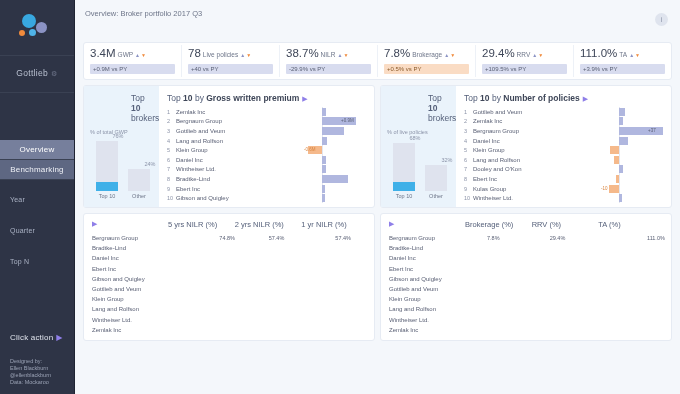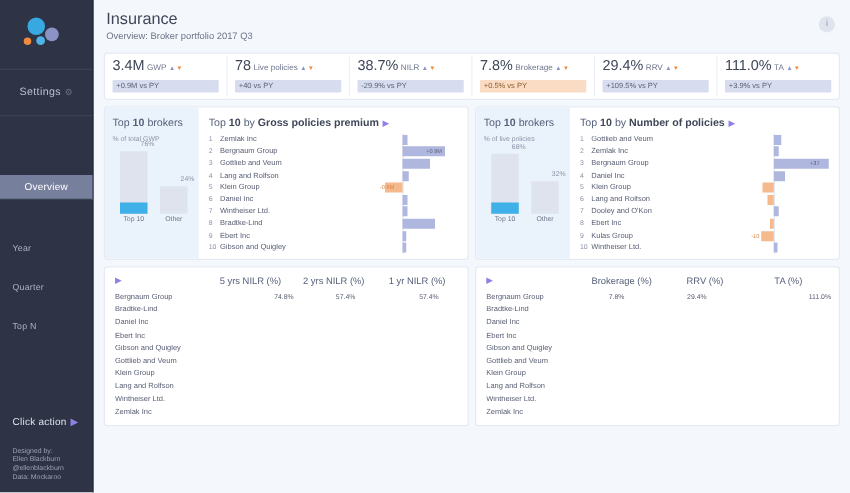--- a/index.html
+++ b/index.html
@@ -91,21 +91,21 @@
     margin-top:2px; display:block; height:10px; line-height:10px;
     background:#d8dcef; color:#5a6075; font-size:6px; padding:0 3px; border-radius:1px;
   }
   .kpi-pill.warn { background:#fadcc4; color:#8a5a2a; }
 
   
   .row { display:flex; margin:5px 8px 0 8px; gap:5px; }
   .panel { background:#ffffff; border:1px solid #e6ebf3; border-radius:3px; }
 
   .side-card { background:#eaf3fb; width:75px; flex:0 0 75px; padding:7px 6px; }
-  .side-card .t { font-size:8.5px; color:#55607a; line-height:10px; }
+  .side-card .t { font-size:8.5px; color:#55607a; line-height:10px;margin-left:41px; }
   .side-card .t b { font-weight:700; }
   .side-card .sub { font-size:5.5px; color:#8b93a8; margin-top:6px; }
   .colwrap { display:flex; align-items:flex-end; gap:10px; margin-top:6px; height:58px; padding-left:6px; }
   .colblk { width:22px; position:relative; text-align:center; }
   .colpct { font-size:5.5px; color:#8b93a8; position:absolute; width:100%; top:-8px; }
   .colbar { width:22px; background:#dfe3ee; position:relative; }
   .colbar .hl { position:absolute; bottom:0; left:0; right:0; height:9px; background:#3fb0e8; }
   .collab { font-size:5.5px; color:#6d7589; margin-top:2px; }
 
   .rank-panel { flex:1; padding:7px 8px 4px 8px; }
@@ -126,21 +126,21 @@
   .vbar.neg { background:#f5b98b; }
   .vlab { position:absolute; font-size:4.5px; line-height:8px; top:0; }
   .vlab.pos { color:#5a6075; }
   .vlab.neg { color:#d8843f; }
 
   
   .mrow { display:flex; margin:5px 8px 0 8px; gap:5px; }
   .mpanel { flex:1; background:#ffffff; border:1px solid #e6ebf3; border-radius:3px; padding:6px 8px 5px 8px; }
   .mhead { display:flex; height:13px; align-items:flex-start; }
   .mhead .play { width:74px; color:#8f7fe8; font-size:7px; }
-  .mcolh { flex:1; font-size:7.5px; color:#55607a; text-align:center; padding-left:2px; }
+  .mcolh { flex:1; font-size:7.5px; color:#55607a; text-align:left; padding-left:2px; }
   .mrowline { display:flex; align-items:center; height:10.2px; }
   .mname { width:74px; font-size:6px; color:#5a6075; white-space:nowrap; overflow:hidden; }
   .mcell { flex:1; padding-right:4px; position:relative; height:8px; }
   .mbar { height:8px; background:#dde3ef; }
   .mbar.sel { background:#3fb0e8; }
   .mval { position:absolute; top:0; font-size:5.5px; color:#5a6075; line-height:8px; }
 </style>
 </head>
 <body>
 
@@ -148,44 +148,44 @@
 
   <div class="sidebar">
     <div class="logo">
       <span class="c1"></span>
         <span class="c2"></span>
         <span class="c3"></span>
         <span class="c4"></span>
     </div>
     <div class="side-div" style="top:55px;"></div>
     <div class="settings">
-      <span>Settings</span><span class="gear">⚙</span>
+      <span>Gottlieb</span><span class="gear">⚙</span>
     </div>
     <div class="side-div" style="top:92px;"></div>
     <div class="nav">
       <div class="nav-item active">Overview</div>
+      <div class="nav-item second">Benchmarking</div>
     </div>
     <div class="filters">
       <div class="filter">Year</div>
       <div class="filter">Quarter</div>
       <div class="filter">Top N</div>
     </div>
     <div class="click-action">
       <span>Click action</span><span class="play">▶</span>
     </div>
     <div class="credits" style="white-space:pre-line;">Designed by:
 Ellen Blackburn
 @ellenblackburn
 Data: Mockaroo</div>
   </div>
 
   <div class="main">
 
     <div class="header">
-      <h1>Insurance</h1>
       <div class="sub">Overview: Broker portfolio 2017 Q3</div>
       <div class="info-btn">i</div>
     </div>
 
     <div class="kpi-row" id="kpi-row">
         <div class="kpi">
           <div class="kpi-top"><span class="kpi-val">3.4M</span><span class="kpi-lab">GWP</span><span class="tri-up">▲</span><span class="tri-dn">▼</span></div>
           <span class="kpi-pill">+0.9M vs PY</span>
         </div>
         <div class="kpi">
@@ -229,21 +229,21 @@
               <div class="colblk">
                 <div class="colbar" style="height:22px">
                   <span class="colpct">24%</span>
                 </div>
                 <div class="collab">Other</div>
               </div>
             </div>
         </div>
         <div class="rank-panel">
           <div class="rank-title">
-            <span>Top </span><b>10</b><span> by </span><b>Gross policies premium</b><span class="play">▶</span>
+            <span>Top </span><b>10</b><span> by </span><b>Gross written premium</b><span class="play">▶</span>
           </div>
           <div id="gwp-rows">
               <div class="rrow">
                 <span class="rnum">1</span>
                 <span class="rname">Zemlak Inc</span>
                 <span class="rbarzone"><span class="rbar" style="width:82%"></span></span>
                 <span class="varzone">
                   <span class="axis"></span>
                   <span class="vbar pos" style="width:4px;"></span>
                 </span>

